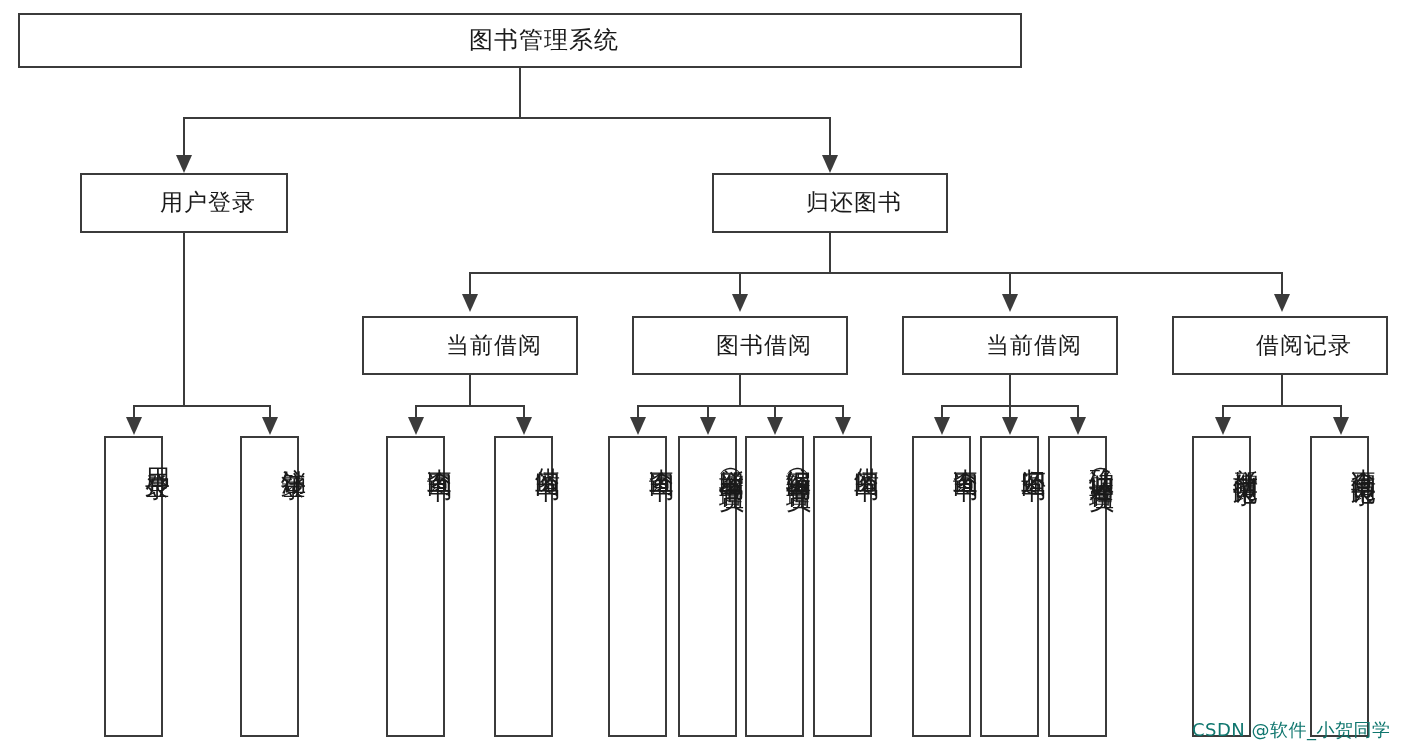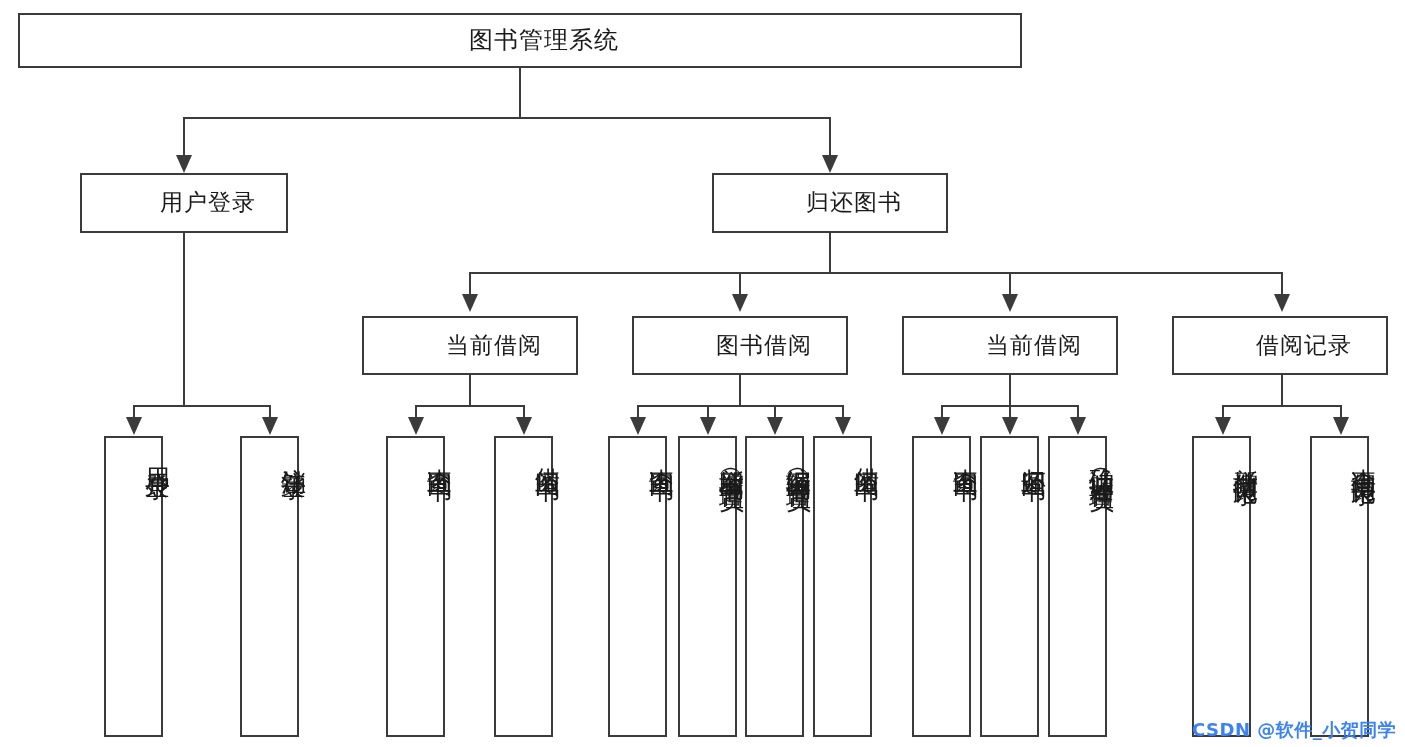--- a/index.html
+++ b/index.html
@@ -67,24 +67,23 @@
   .arrow{
     position:absolute;
     width:0;height:0;
     border-left:8px solid transparent;
     border-right:8px solid transparent;
     border-top:18px solid #3b3b3b;
   }
   .watermark{
     position:absolute;
     font-size:18px;
-    color:#3b82f6;
+    color:#0f766e;
     white-space:nowrap;
     letter-spacing:0.5px;
-    font-weight:bold;
   }
 </style>
 </head>
 <body>
 
 <div id="canvas">
 
   <div class="node root horiz" style="left:18px;top:13px;width:1004px;height:55px;">
     <span class="label">图书管理系统</span>
   </div>

